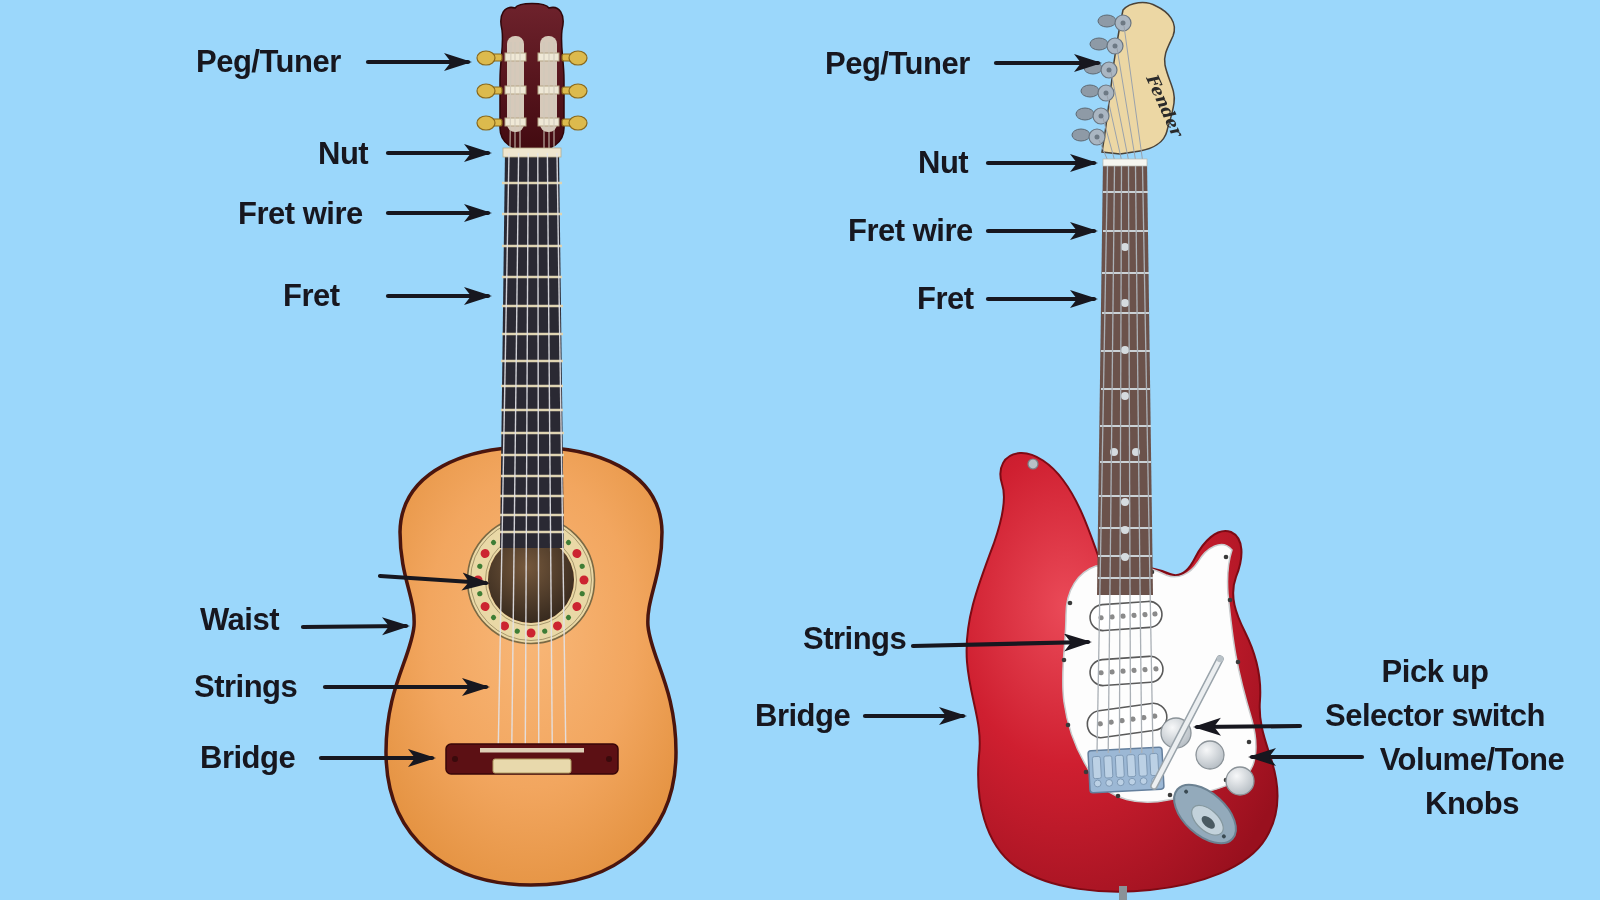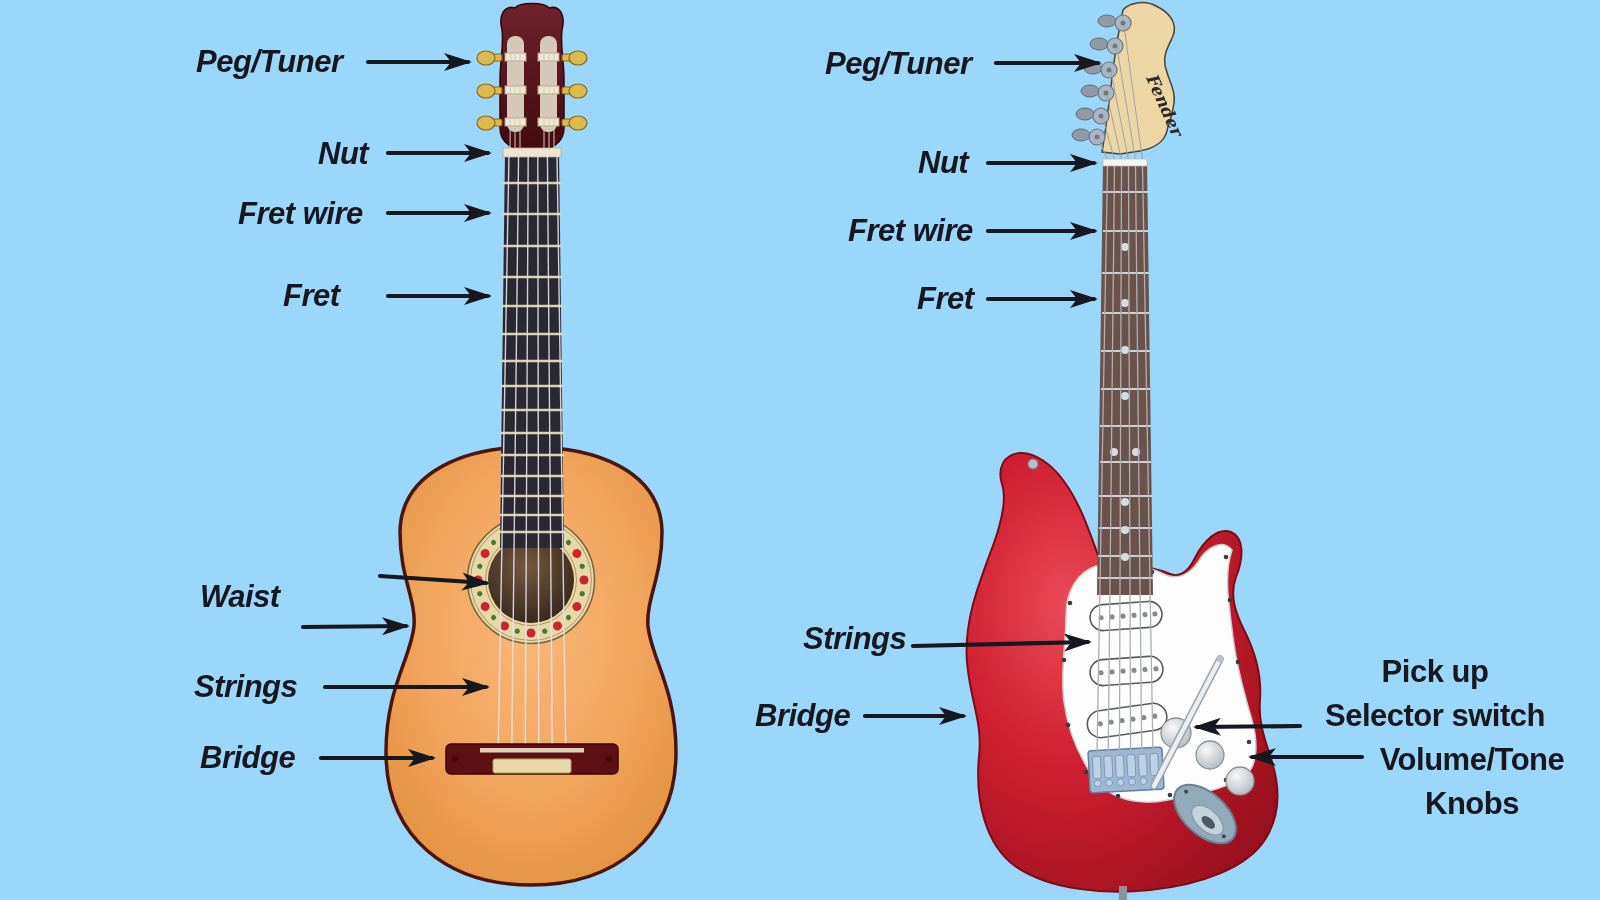--- a/index.html
+++ b/index.html
@@ -1,20 +1,20 @@
 <!DOCTYPE html>
 <html><head>
 <meta charset="utf-8">
 <style>
   html,body{margin:0;padding:0;background:#9bd7fb;}
   .stage{position:relative;width:1600px;height:900px;overflow:hidden;
          font-family:"Liberation Sans",sans-serif;}
   .stage svg{position:absolute;left:0;top:0;}
   .label{position:absolute;font-weight:800;font-size:31px;line-height:36px;
-         color:#17171f;letter-spacing:-0.5px;white-space:nowrap;z-index:5;font-style:italic;}
+         color:#17171f;letter-spacing:-0.5px;white-space:nowrap;z-index:5;}
   .label2{position:absolute;font-weight:800;font-size:31px;line-height:44px;
           color:#17171f;letter-spacing:-0.5px;text-align:center;width:340px;z-index:5;}
 </style>
 </head>
 <body>
 
 <div class="stage">
 
 <svg width="1600" height="900" viewBox="0 0 1600 900">
   <defs>
@@ -373,21 +373,21 @@
     <line x1="865" y1="716" x2="963" y2="716" marker-end="url(#ah)"></line>
     <line x1="1300" y1="726" x2="1197" y2="727" marker-end="url(#ah)"></line>
     <line x1="1362" y1="757" x2="1252" y2="757" marker-end="url(#ah)"></line>
   </g>
 </svg>
 
 <div class="label" style="left:196px;top:44px">Peg/Tuner</div>
 <div class="label" style="left:318px;top:136px">Nut</div>
 <div class="label" style="left:238px;top:196px">Fret wire</div>
 <div class="label" style="left:283px;top:278px">Fret</div>
-<div class="label" style="left:200px;top:579px">Waist</div>
+<div class="label" style="left:200px;top:602px">Waist</div>
 <div class="label" style="left:194px;top:669px">Strings</div>
 <div class="label" style="left:200px;top:740px">Bridge</div>
 
 <div class="label" style="left:825px;top:46px">Peg/Tuner</div>
 <div class="label" style="left:918px;top:145px">Nut</div>
 <div class="label" style="left:848px;top:213px">Fret wire</div>
 <div class="label" style="left:917px;top:281px">Fret</div>
 <div class="label" style="left:803px;top:621px">Strings</div>
 <div class="label" style="left:755px;top:698px">Bridge</div>
 

